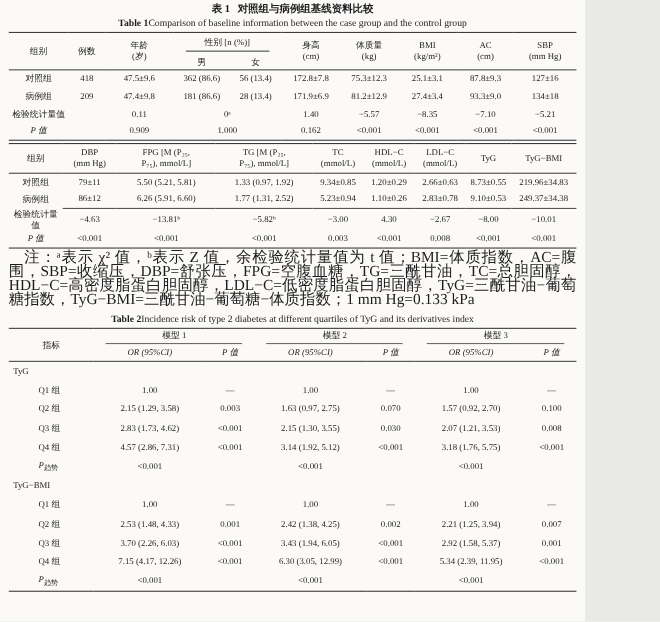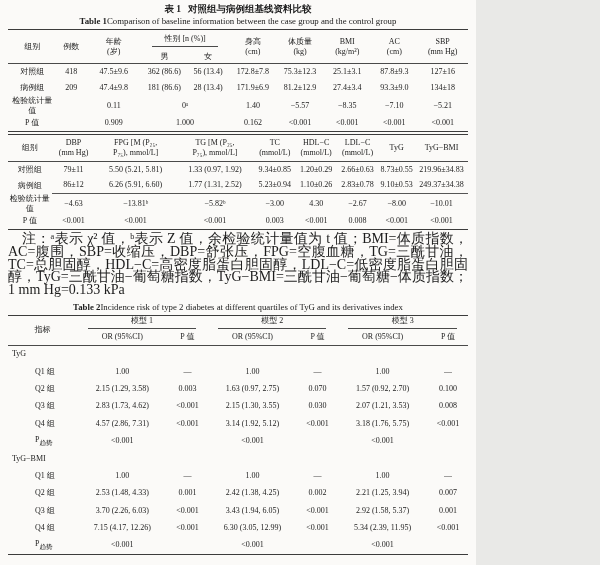--- a/index.html
+++ b/index.html
@@ -1,17 +1,17 @@
 <!DOCTYPE html>
 <html><head>
 <meta charset="utf-8">
 <style>
   html,body{margin:0;padding:0;background:#e9e9e7;}
   .page{
-    width:476px;height:565px;box-sizing:border-box;
+    width:532px;height:565px;box-sizing:border-box;
     background:#fbfaf8;color:#1c1c1c;
     font-family:"Liberation Serif","DejaVu Serif","DejaVu Sans",serif;
     padding:3px 8px 0 8px;overflow:hidden;position:relative;
   }
   .cn-title{text-align:center;font-weight:bold;font-size:9.5px;line-height:12px;}
   .cn-title .sp{margin-right:7px;}
   .en-caption{text-align:center;font-size:8.8px;line-height:12px;margin-bottom:2px;}
   .en-caption .cap-label{font-weight:bold;margin-right:0;text-align:center;}
   table{width:100%;border-collapse:collapse;table-layout:fixed;}
   th,td{padding:0 1px;text-align:center;font-weight:normal;vertical-align:middle;
@@ -26,21 +26,21 @@
   .t1a thead tr:last-child th{height:12px;}
   .t1a tbody tr{height:16px;}
   .t1b thead th{height:26px;}
   .t1b tbody tr{height:16px;}
   .pl td:not(:first-child){border-bottom:0.7px solid #555;margin-top:28px;}
   .t2 thead tr.h1 th{height:14px;}
   .t2 thead tr.h2 th{height:15px;}
   .t2 tbody tr{height:17.4px;}
   .t2 td.lbl{text-align:left;padding-left:4px;}
   .t2 td.ind{padding-left:27px;}
-  .it{}
+  .it{font-style:italic;}
   .csub{font-size:6.5px;vertical-align:sub;}
   .note{font-size:14px;line-height:12.8px;text-align:justify;text-indent:1em;
         margin:3px 0 4px 0;}
   .mt{margin-top:4px;}
 </style>
 </head>
 <body>
 
 <div class="page">
 

